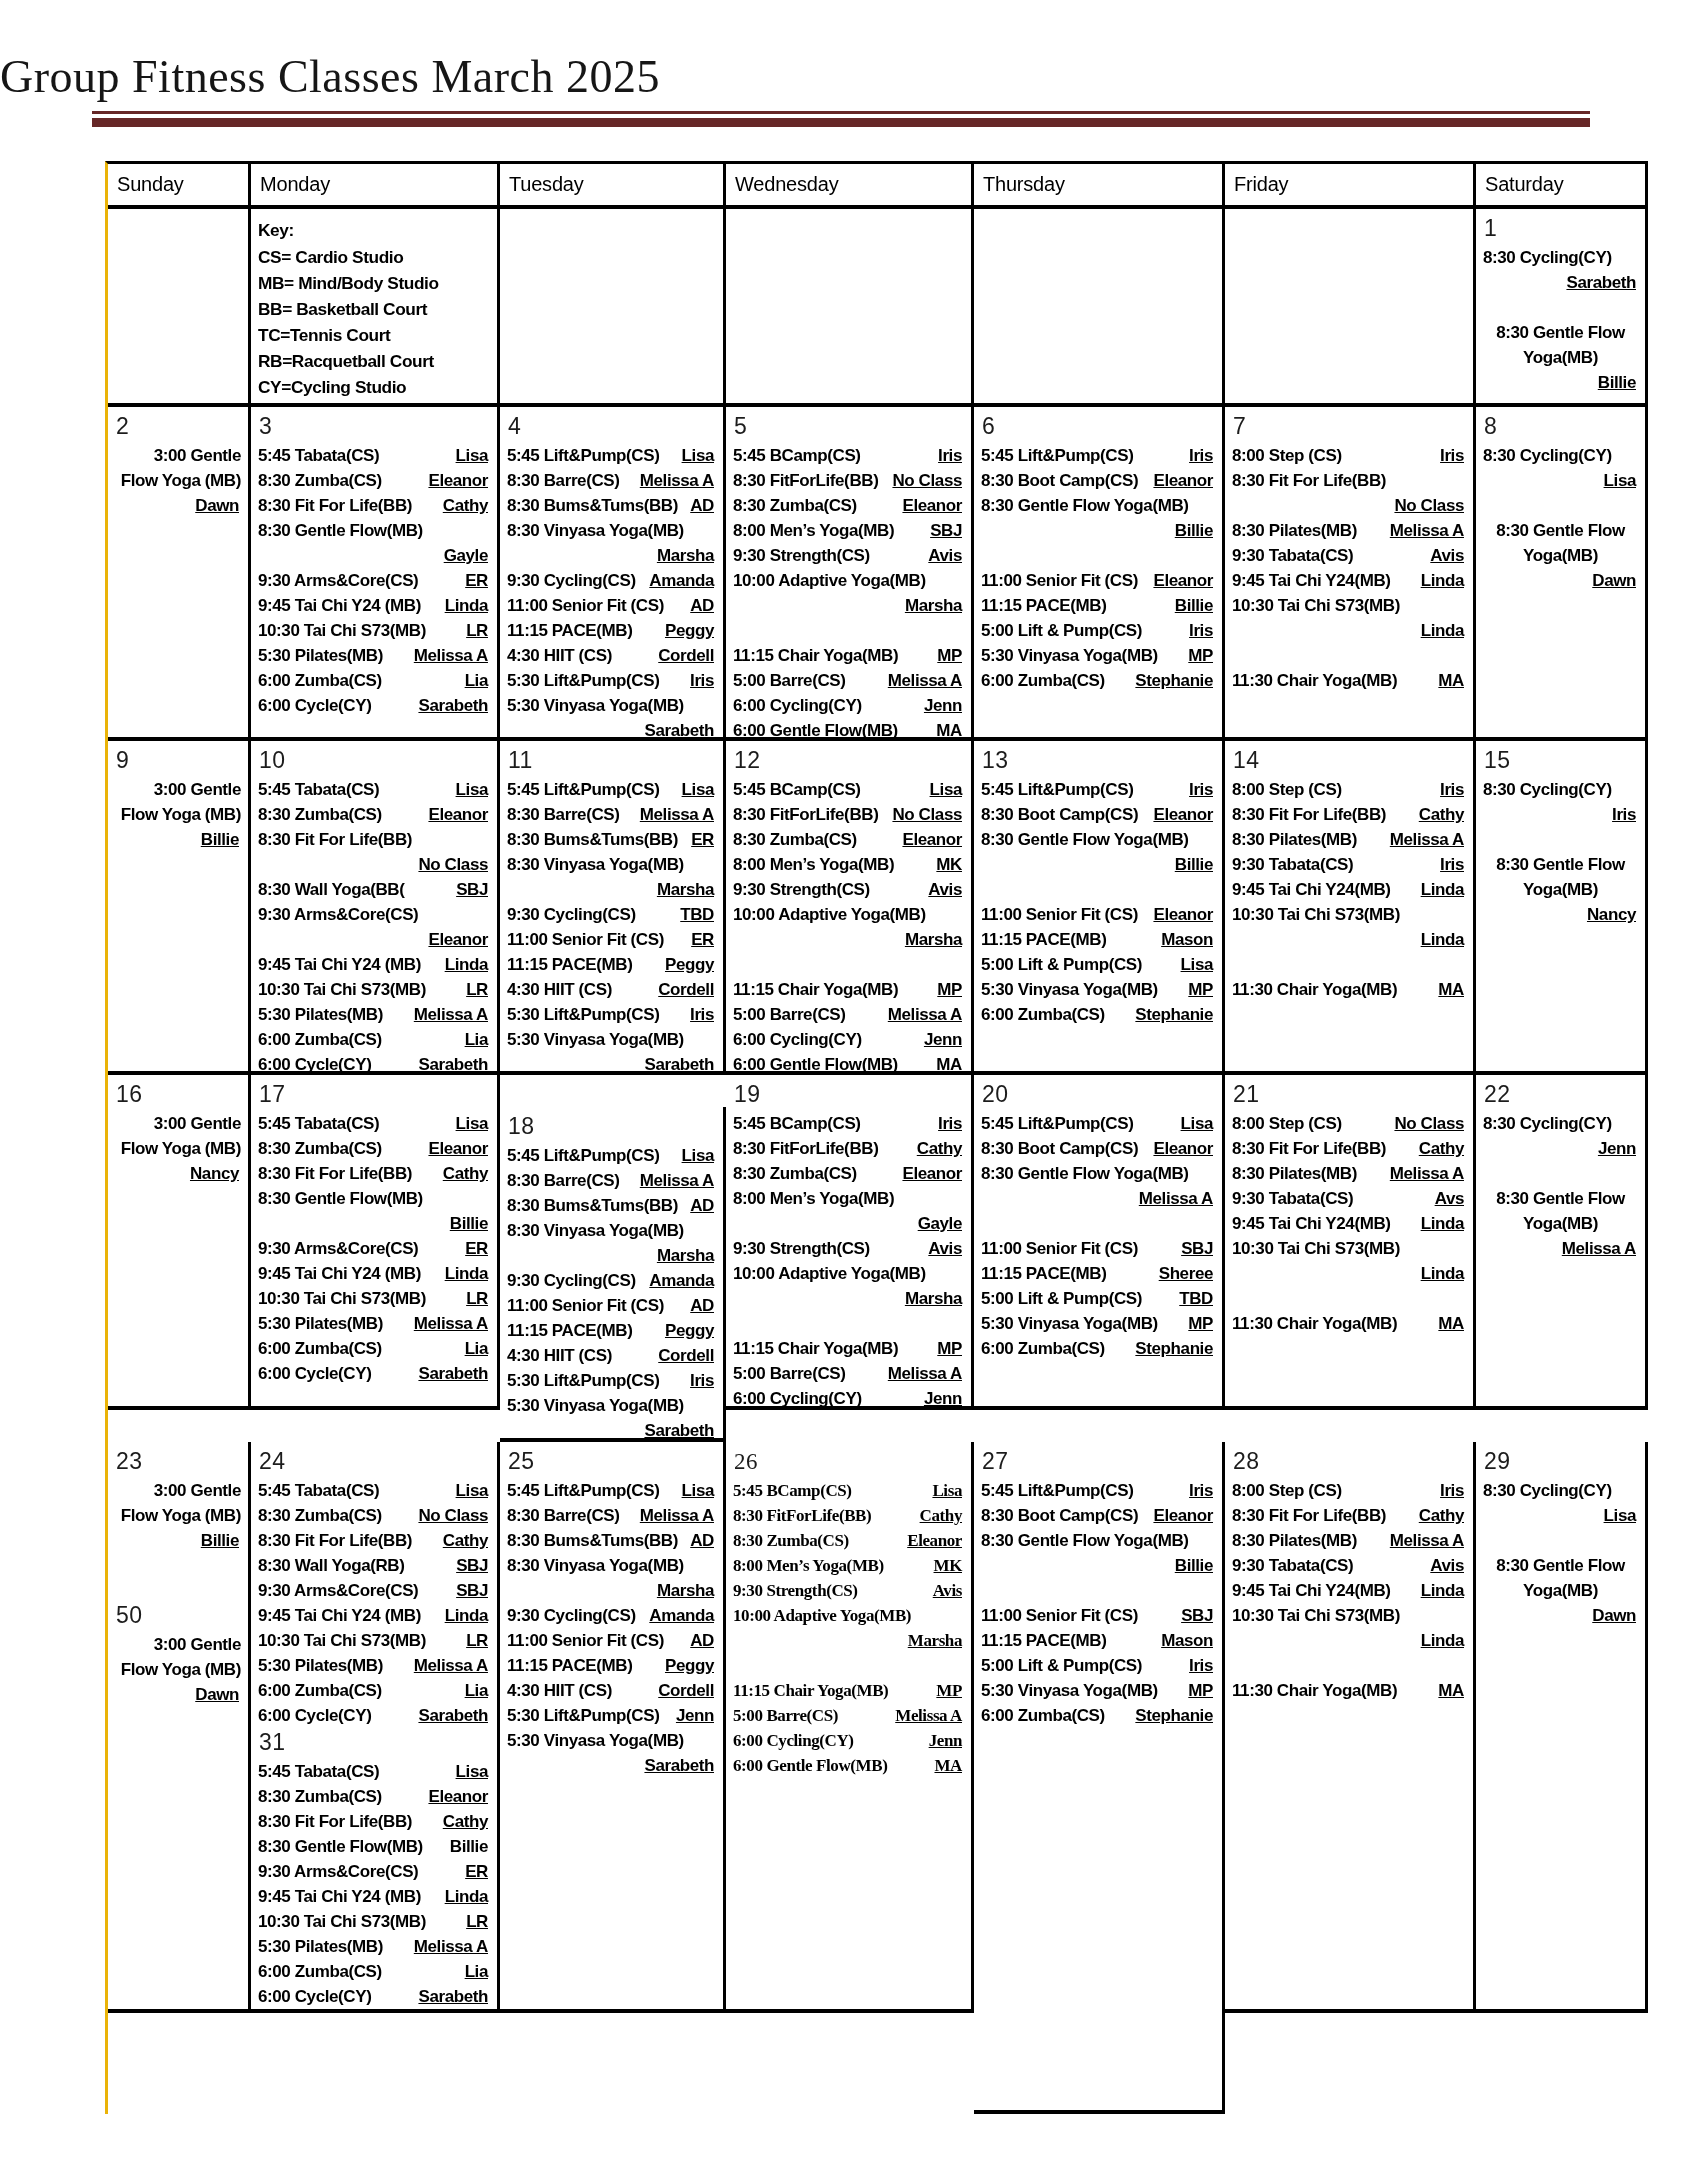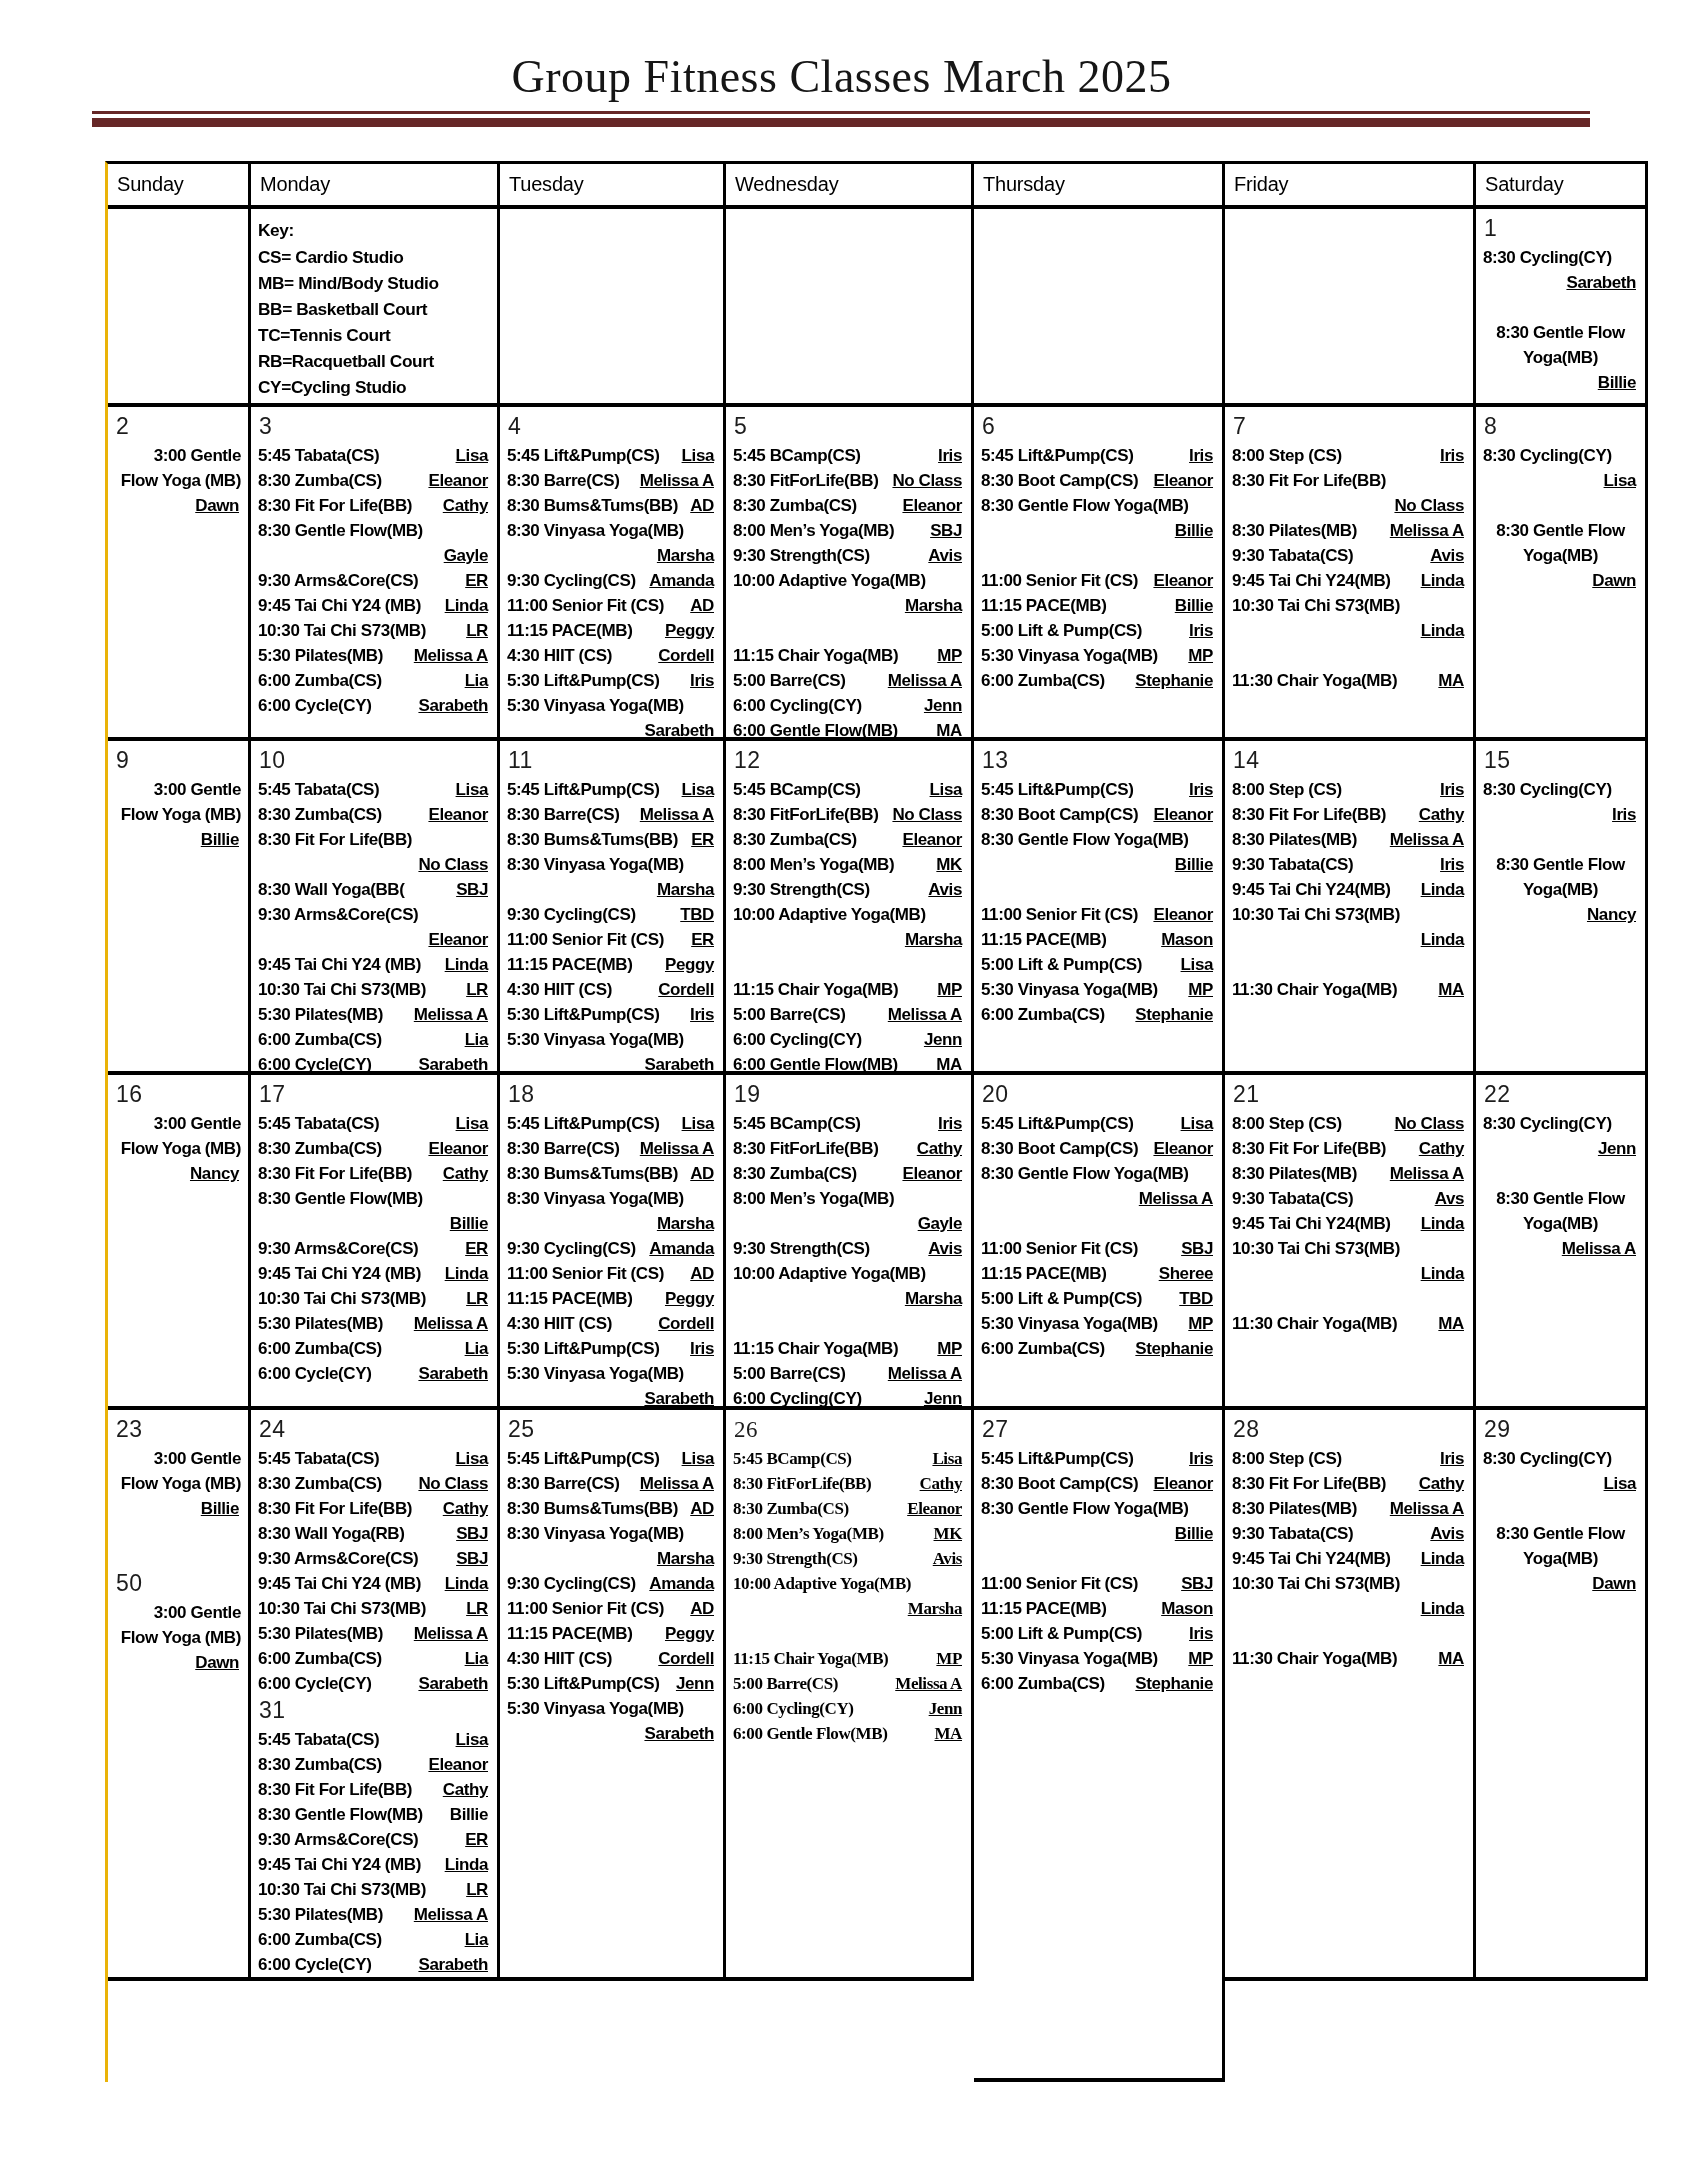--- a/index.html
+++ b/index.html
@@ -1,19 +1,19 @@
 <!DOCTYPE html>
 <html><head>
 <meta charset="utf-8">
 <style>
   html,body{margin:0;padding:0;background:#ffffff;}
   body{width:1683px;height:2178px;position:relative;font-family:"Liberation Sans",sans-serif;color:#000;}
   *{box-sizing:border-box;}
 
-  .page-title{position:absolute;left:0;top:50px;width:1683px;text-align:center;
+  .page-title{position:absolute;left:0;top:50px;width:1683px;
     font-family:"Liberation Serif",serif;font-size:46px;font-weight:400;color:#161616;letter-spacing:0.5px;}
   .title-rule{position:absolute;left:92px;top:111px;width:1498px;}
   .rule-thin{height:3px;background:#662727;}
   .rule-thick{height:9px;background:#662727;margin-top:4px;}
 
   .cal{position:absolute;left:105px;top:161px;display:grid;
        grid-template-columns:143px 249px 226px 248px 251px 251px 172px;
        border-left:3px solid #eab308;border-top:3px solid #000;background:#fff;}
   .hcell{height:45px;border-right:3px solid #000;border-bottom:4px solid #000;
          font-size:20px;font-weight:400;padding:9px 0 0 9px;letter-spacing:-0.2px;}
@@ -546,21 +546,21 @@
       </div>
       <div class="entry row">
         <span class="nm">6:00 Zumba(CS)</span>
         <span class="inst">Lia</span>
       </div>
       <div class="entry row">
         <span class="nm">6:00 Cycle(CY)</span>
         <span class="inst">Sarabeth</span>
       </div>
     </div>
-    <div class="cell" style="height: 335px;">
+    <div class="cell" style="height: 335px; margin-top: 32px;">
       <div class="daynum">18</div>
       <div class="entry row">
         <span class="nm">5:45 Lift&amp;Pump(CS)</span>
         <span class="inst">Lisa</span>
       </div>
       <div class="entry row">
         <span class="nm">8:30 Barre(CS)</span>
         <span class="inst">Melissa A</span>
       </div>
       <div class="entry row">

